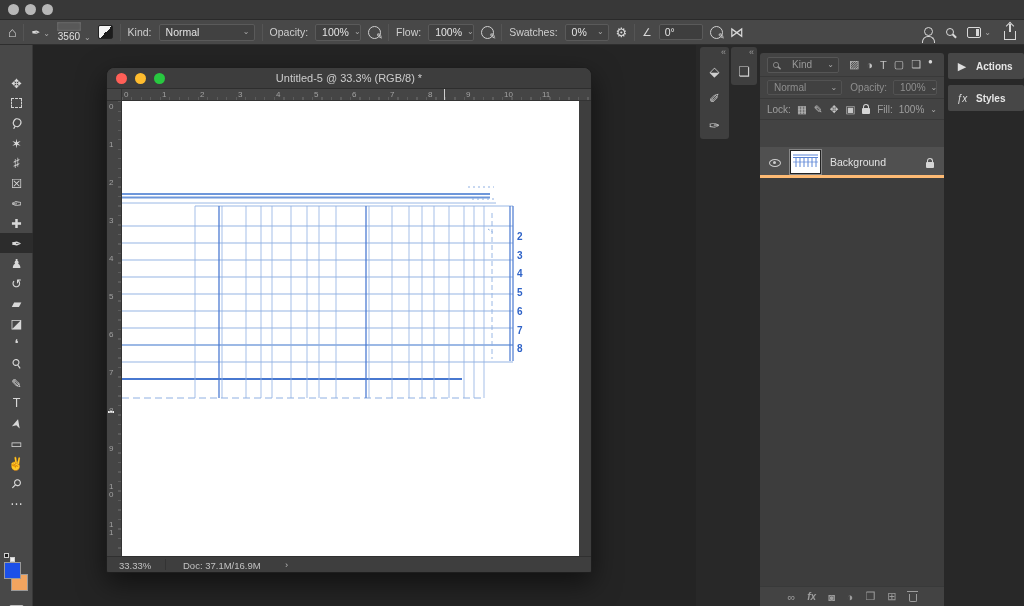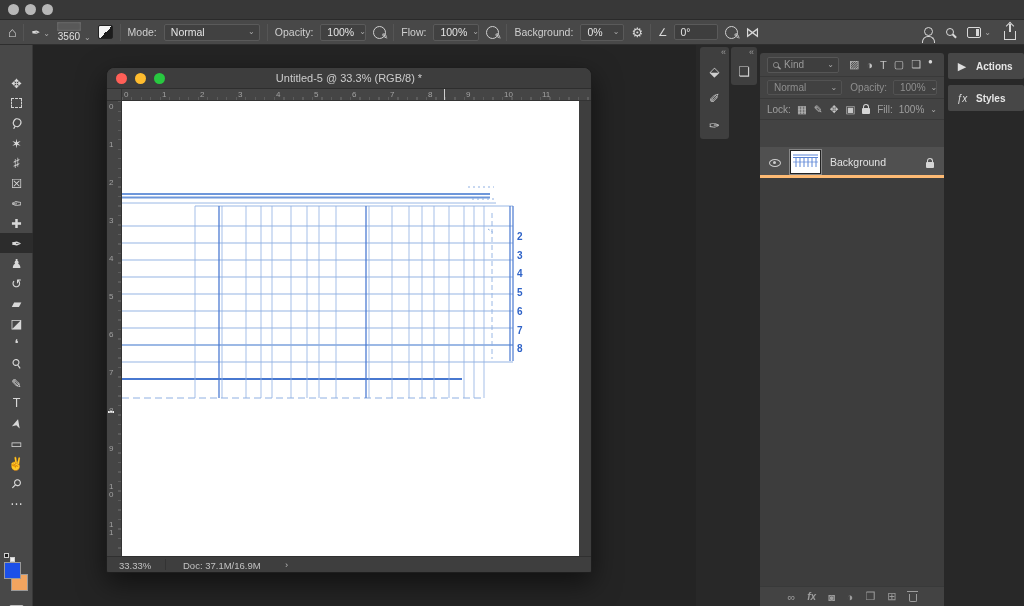--- a/index.html
+++ b/index.html
@@ -78,21 +78,21 @@
   .dockcol .dc-chev { display:block; text-align:right; padding:0 4px; font-size:9px; color:#9a9a9a; letter-spacing:-1px; height:11px; line-height:11px; }
   .dc-icon { height:27px; display:flex; align-items:center; justify-content:center; font-size:13px; color:#cfcfcf; }
   
   .layerspanel { position:absolute; left:64px; width:184px; top:8px; bottom:0; background:#434343; border-radius:3px 3px 0 0; }
   .ptabbar { position:relative; height:24px; background:#393939; border-radius:3px 3px 0 0; display:flex; font-size:10.5px; }
   .ptab { padding:0 11px; display:flex; align-items:center; color:#c8c8c8; }
   .ptab.active { background:#4a4a4a; color:#ececec; box-shadow:inset 0 1px 0 #5a5a5a; }
   .pmenu { position:absolute; right:7px; top:4px; font-size:12px; color:#c0c0c0; }
   .prow { position:relative; border-bottom:1px solid #393939; display:flex; align-items:center; padding:0 7px; gap:6px; }
   .filter-row { height:24px; }
-  .searchbox { display:flex; align-items:center; gap:4px; width:72px; height:16px; background:#3e3e3e; border:1px solid #565656; border-radius:2px; padding:0 4px; color:#9a9a9a; font-size:10px; }
+  .searchbox { display:flex; align-items:center; gap:12px; width:72px; height:16px; background:#3e3e3e; border:1px solid #565656; border-radius:2px; padding:0 4px; color:#9a9a9a; font-size:10px; }
   .searchbox .i-search { transform:scale(.75); border-color:#9a9a9a; }
   .searchbox .i-search::after { background:#9a9a9a; }
   .ficon { font-size:11px; color:#c2c2c2; }
   .blend-row { height:22px; font-size:10px; color:#8f8f8f; }
   .sel.dim { color:#8f8f8f; border-color:#525252; background:#414141; }
   .lock-row { height:21px; font-size:10px; color:#9f9f9f; }
   .lockicon { font-size:10.5px; color:#c5c5c5; }
   .i-padlock { width:8px; height:6px; background:#d5d5d5; border-radius:1px; position:relative; display:inline-block; margin-top:4px; }
   .i-padlock::before { content:""; position:absolute; top:-4px; left:1px; width:4px; height:4px; border:1.4px solid #d5d5d5; border-bottom:none; border-radius:3px 3px 0 0; }
   .layerlist { position:absolute; top:94px; bottom:20px; left:0; right:0; background:#3d3d3d; }
@@ -134,41 +134,41 @@
   <span><span class="glyph">✒</span> <span class="chev">⌄</span></span>
   <span class="brush-preview">
     <span class="bp-tile-wrap">
       <span class="bp-tile"></span>
       <span class="bp-size">3560</span>
     </span>
     <span class="chev">⌄</span>
   </span>
   <span class="toggle-panel-icon"></span>
   <span class="ob-sep"></span>
-  <span>Mode:</span>
+  <span>Kind:</span>
   <span class="sel" style="width:96px">
       <span>Normal</span>
       <span class="chev">⌄</span>
     </span>
   <span class="ob-sep"></span>
   <span>Opacity:</span>
   <span class="sel" style="width:46px">
       <span>100%</span>
       <span class="chev">⌄</span>
     </span>
   <span class="circlepen"></span>
   <span class="ob-sep"></span>
   <span>Flow:</span>
   <span class="sel" style="width:46px">
       <span>100%</span>
       <span class="chev">⌄</span>
     </span>
   <span class="circlepen"></span>
   <span class="ob-sep"></span>
-  <span>Background:</span>
+  <span>Swatches:</span>
   <span class="sel" style="width:44px">
       <span>0%</span>
       <span class="chev">⌄</span>
     </span>
   <span class="glyph" style="font-size:13px">⚙</span>
   <span class="ob-sep"></span>
   <span class="glyph">∠</span>
   <span class="angle-box">
       <span>0°</span>
     </span>

